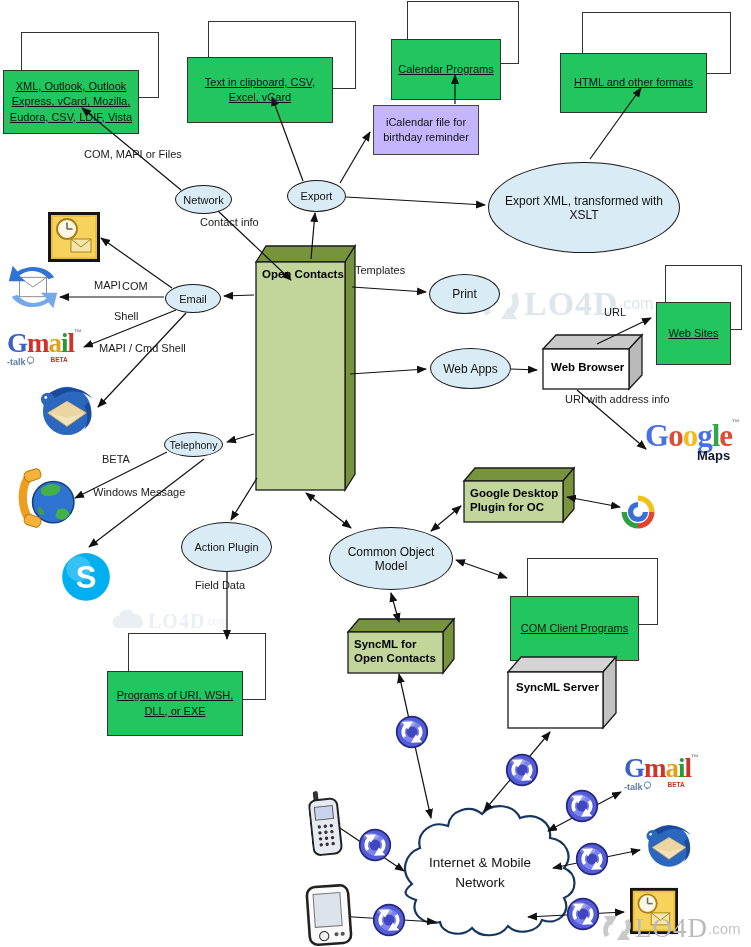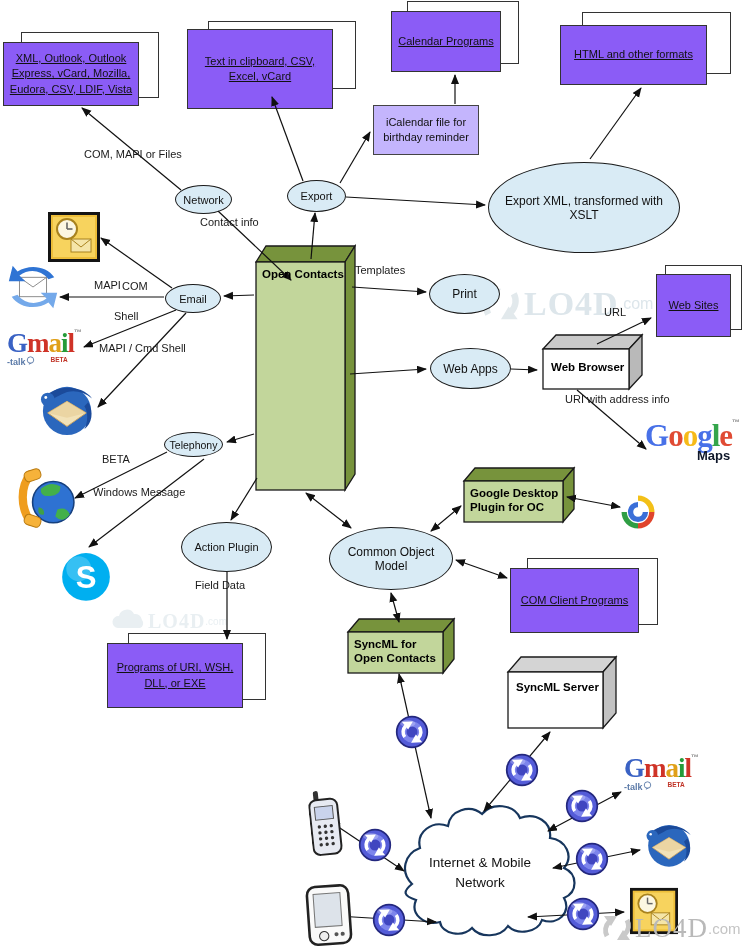--- a/index.html
+++ b/index.html
@@ -1,22 +1,22 @@
 <!DOCTYPE html>
 <html><head>
 <meta charset="utf-8">
 <style>
   html,body{margin:0;padding:0;}
   body{width:751px;height:947px;position:relative;background:#fff;overflow:hidden;
        font-family:"Liberation Sans",sans-serif;color:#111;}
   
   .stk-back{position:absolute;background:#fff;border:1.4px solid #333;}
-  .stk-front{position:absolute;background:#8b5cf6;border:1.4px solid #333;display:flex;
+  .stk-front{position:absolute;background:#22c55e;border:1.4px solid #333;display:flex;
     align-items:center;justify-content:center;text-align:center;font-size:11px;line-height:1.4;
-    text-decoration:underline;padding:2px 4px;box-sizing:border-box;z-index:2;}
+    text-decoration:underline;padding:2px 4px;box-sizing:border-box;z-index:2;margin-top:28px;}
   .box-plain{position:absolute;background:#c4b5fd;border:1.6px solid #444;display:flex;align-items:center;
     justify-content:center;text-align:center;font-size:11px;line-height:1.35;box-sizing:border-box;z-index:2;}
   
   .ell{position:absolute;background:#d9ebf5;border:1.4px solid #1a1a1a;border-radius:50%;
     display:flex;align-items:center;justify-content:center;text-align:center;font-size:11px;
     box-sizing:border-box;z-index:2;}
   
   .lbl{position:absolute;font-size:11px;white-space:nowrap;z-index:6;color:#1a1a1a;}
   .b3d-lbl{position:absolute;font-weight:bold;font-size:11.5px;line-height:1.25;
     white-space:pre-line;z-index:6;color:#000;}
@@ -76,21 +76,21 @@
     </g>
   </svg>
   <span class="t1">LO4D</span>
     <span class="t2">.com</span>
 </div>
 
 <div class="stk-back" style="left:21px;top:32px;width:136px;height:64px;"></div>
 <div class="stk-front" style="left:3px;top:42px;width:136px;height:64px;">XML, Outlook, Outlook Express, vCard, Mozilla, Eudora, CSV, LDIF, Vista</div>
 
 <div class="stk-back" style="left:208px;top:21px;width:146px;height:66px;"></div>
-<div class="stk-front" style="left:187px;top:29px;width:146px;height:80px;">Text in clipboard, CSV, Excel, vCard</div>
+<div class="stk-front" style="left:187px;top:29px;width:146px;height:66px;">Text in clipboard, CSV, Excel, vCard</div>
 
 <div class="stk-back" style="left:407px;top:1px;width:110px;height:61px;"></div>
 <div class="stk-front" style="left:391px;top:11px;width:110px;height:61px;">Calendar Programs</div>
 
 <div class="stk-back" style="left:582px;top:12px;width:147px;height:60px;"></div>
 <div class="stk-front" style="left:560px;top:25px;width:147px;height:60px;">HTML and other formats</div>
 
 <div class="stk-back" style="left:665px;top:265px;width:75px;height:63px;"></div>
 <div class="stk-front" style="left:656px;top:274px;width:75px;height:63px;">Web Sites</div>
 

